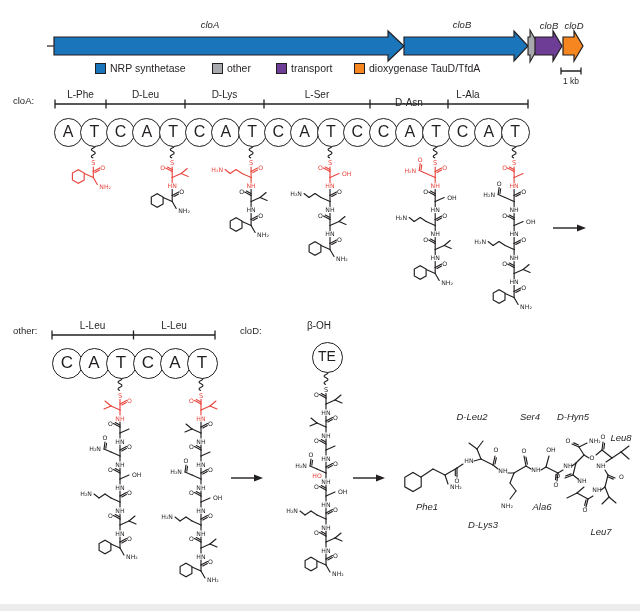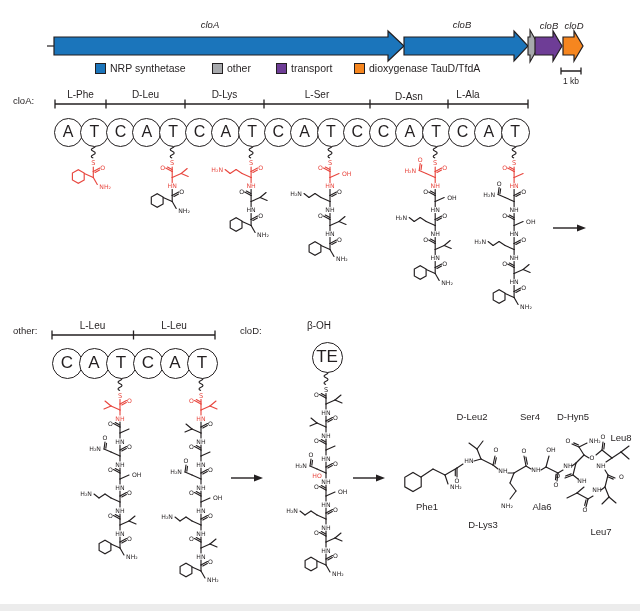--- a/index.html
+++ b/index.html
@@ -10,22 +10,22 @@
   svg.overlay{position:absolute;left:0;top:0;}
   .legend-swatch{position:absolute;width:11px;height:11px;border:1.2px solid #231f20;box-sizing:border-box;}
   .legend-label{position:absolute;font-size:10.5px;line-height:12px;}
   .gene-label{font-size:9.5px;font-style:italic;}
   .module-label{font-size:10px;}
   .section-label{font-size:9.5px;}
   .domain-circle{position:absolute;border:1.4px solid #231f20;border-radius:50%;background:#fff;
                  text-align:center;color:#231f20;}
   .te-circle{position:absolute;left:311.5px;top:341.5px;width:29px;height:29px;line-height:27px;
              border:1.5px solid #231f20;border-radius:50%;background:#fff;text-align:center;
-             font-size:17px;}
-  .product-label{position:absolute;font-size:9.5px;white-space:nowrap;transform:translateX(-50%);}
+             font-size:14px;}
+  .product-label{position:absolute;font-size:9.5px;font-style:italic;white-space:nowrap;transform:translateX(-50%);}
   .bottom-strip{position:absolute;left:0;bottom:0;width:640px;height:7px;background:#ececec;}
 </style>
 </head>
 <body>
 
 <div class="canvas">
 
   <svg id="fig" class="overlay" width="640" height="611" viewBox="0 0 640 611">
 
     <g>
@@ -648,21 +648,21 @@
     <div class="legend-swatch" style="left: 354px; top: 63px; background: rgb(246, 134, 31);"></div>
     <div class="legend-label" style="left:369px;top:62px">dioxygenase TauD/TfdA</div>
   </div>
   <div class="lbl center" style="left:571px;top:76px;font-size:8.5px">1 kb</div>
 
   <div class="lbl section-label" style="left:13px;top:95px">cloA:</div>
   <div class="lbl module-label center" style="left:80.5px;top:89px">L-Phe</div>
   <div class="lbl module-label center" style="left:145.5px;top:89px">D-Leu</div>
   <div class="lbl module-label center" style="left:224.5px;top:89px">D-Lys</div>
   <div class="lbl module-label center" style="left:317px;top:89px">L-Ser</div>
-  <div class="lbl module-label center" style="left:409px;top:91px">D-Asn</div>
+  <div class="lbl module-label center" style="left:409px;top:97px">D-Asn</div>
   <div class="lbl module-label center" style="left:468px;top:89px">L-Ala</div>
 
   <div class="lbl section-label" style="left:13px;top:325px">other:</div>
   <div class="lbl module-label center" style="left:92.5px;top:320px">L-Leu</div>
   <div class="lbl module-label center" style="left:174px;top:320px">L-Leu</div>
   <div class="lbl section-label" style="left:240px;top:325px">cloD:</div>
   <div class="lbl module-label center" style="left:319px;top:320px">β-OH</div>
 
   <div class="te-circle">TE</div>
 

